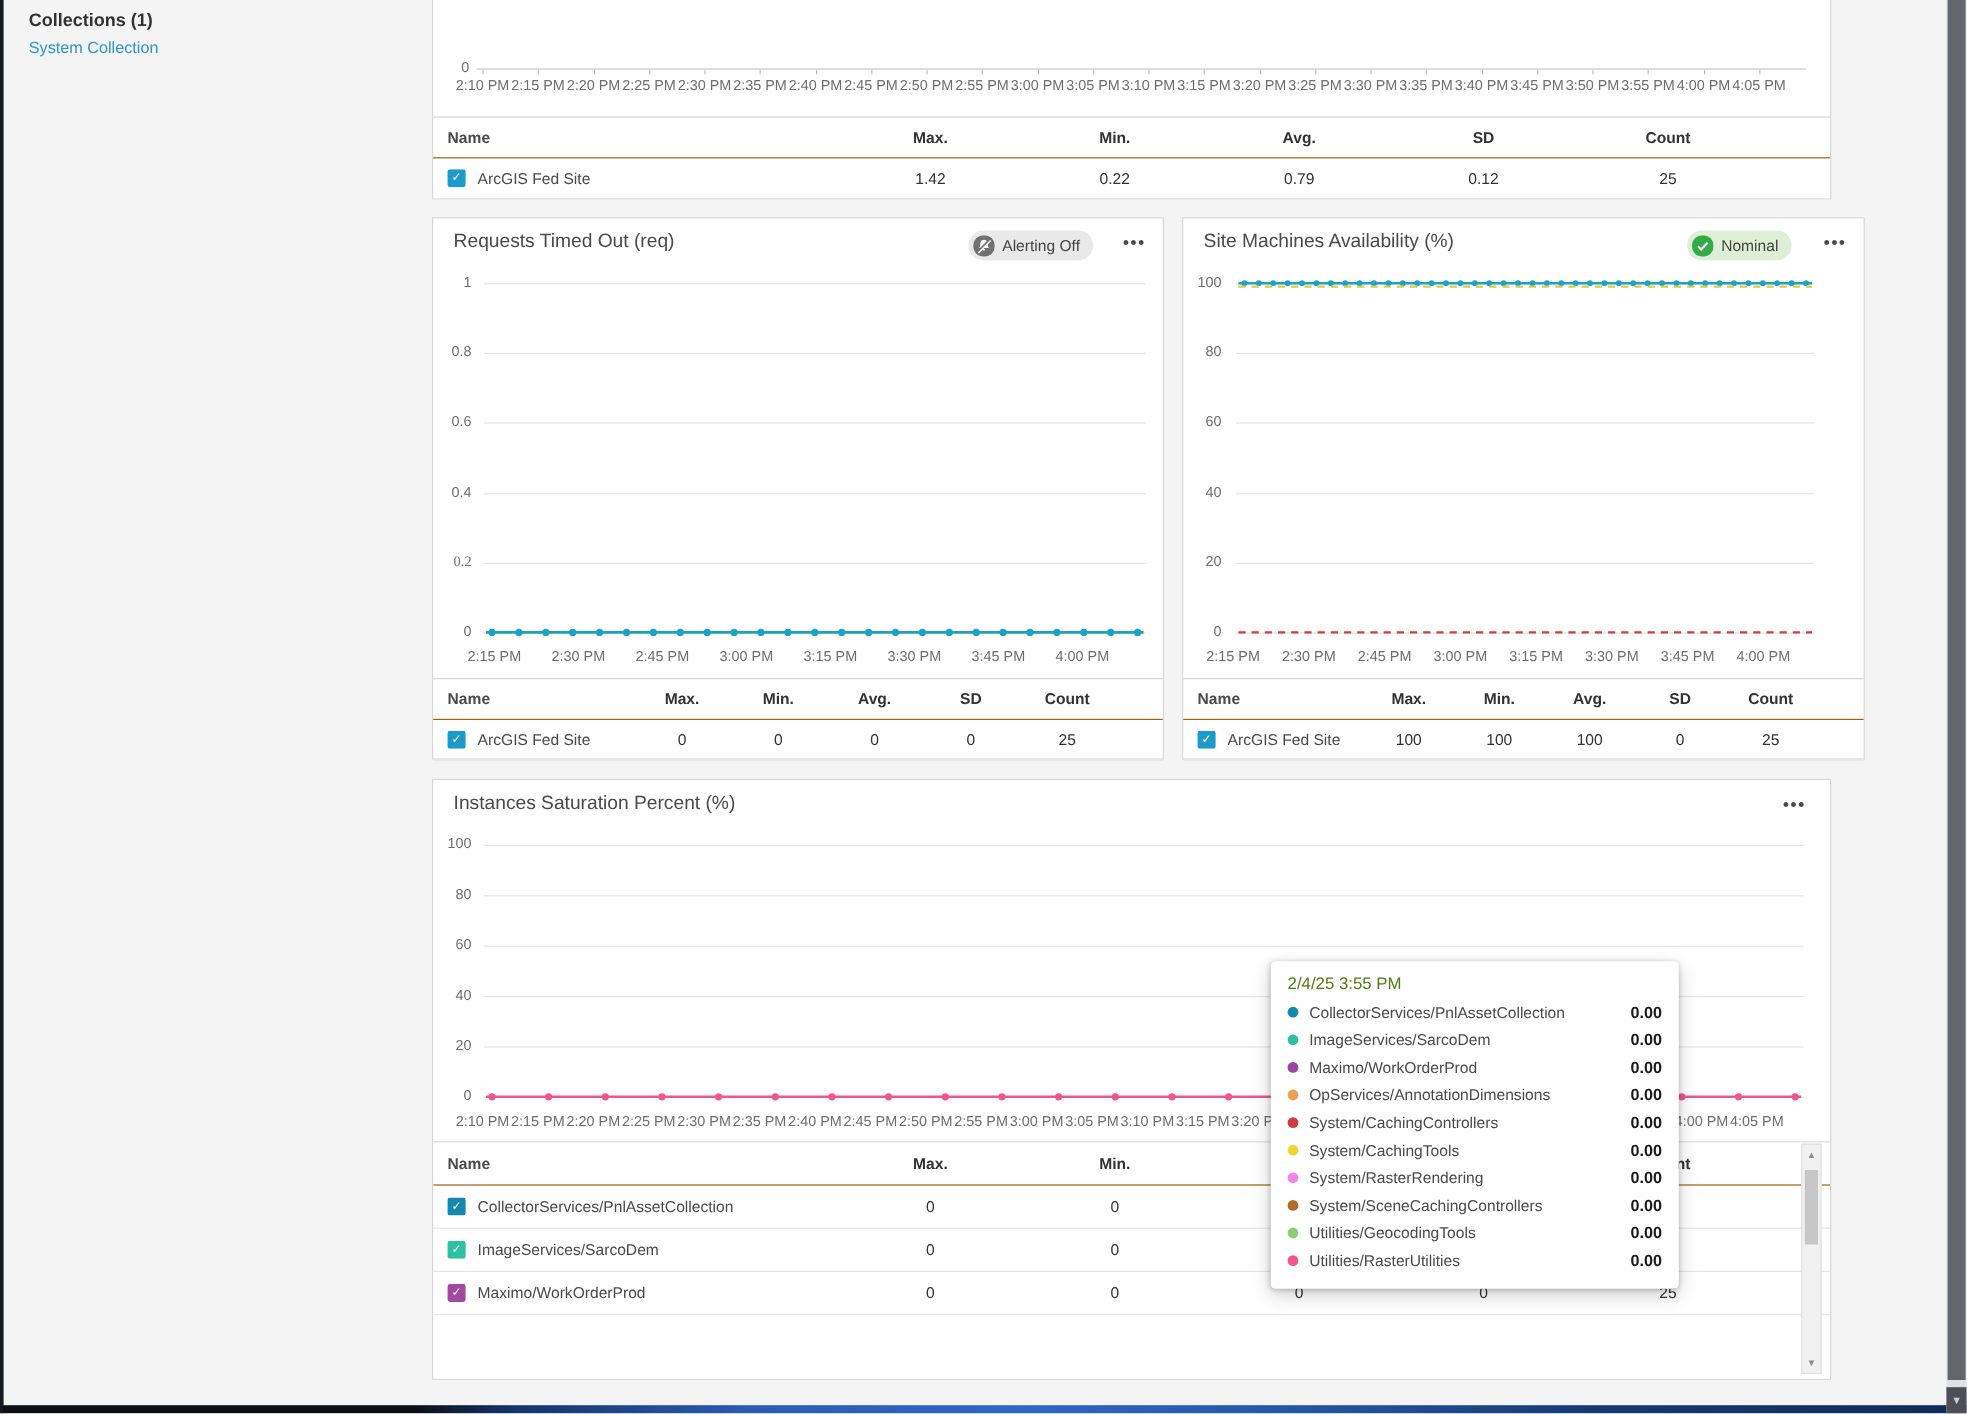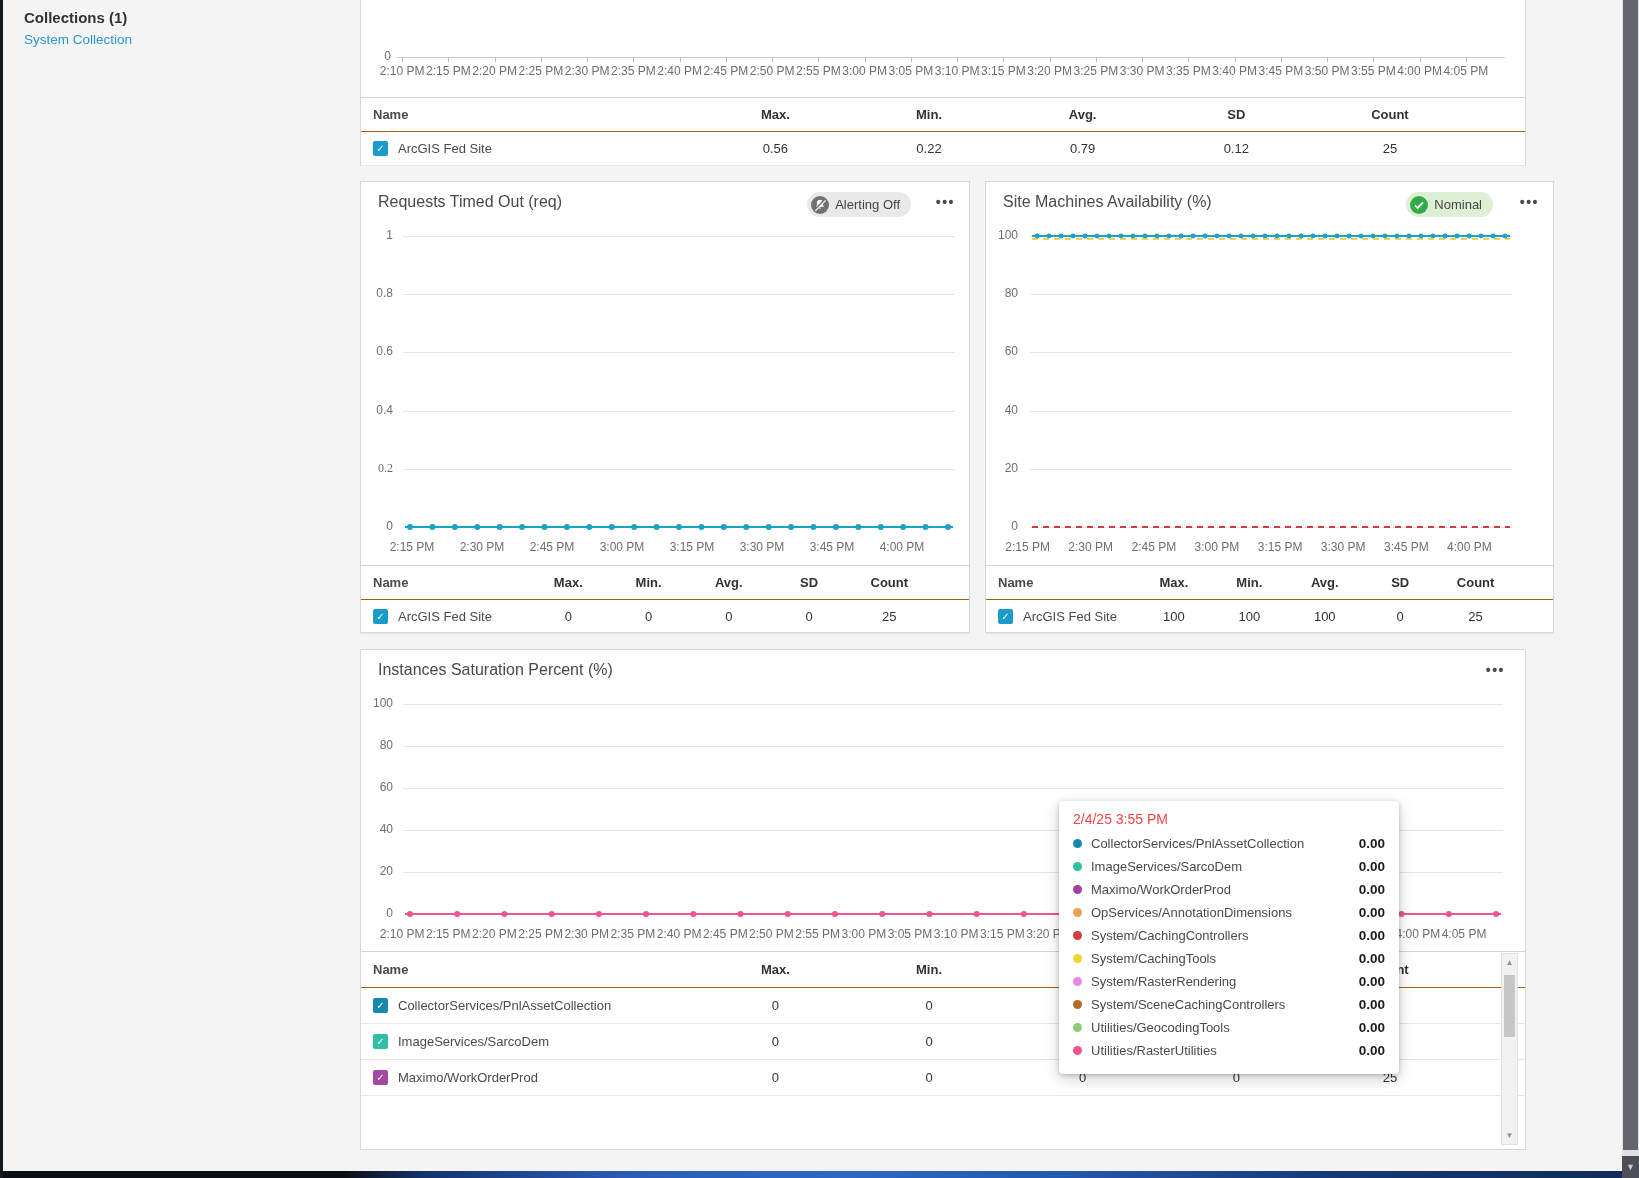--- a/index.html
+++ b/index.html
@@ -49,21 +49,21 @@
   
   #tbl-inst-wrap{position:absolute;left:0;top:301px;width:100%;height:154px;overflow:hidden;}
   .in-sb{position:absolute;right:7px;top:303px;width:17px;height:192px;background:#f1f1f1;border:1px solid #e2e2e2;box-sizing:border-box;z-index:4;}
   .in-sb .sb-btn{position:absolute;left:0;right:0;height:17px;display:flex;align-items:center;justify-content:center;font-size:8px;color:#8e8e8e;cursor:pointer;}
   .in-sb .sb-btn.up{top:0;} .in-sb .sb-btn.down{bottom:0;}
   .in-sb .sb-thumb{position:absolute;left:2px;right:2px;top:21px;height:62px;background:#c6c6c6;cursor:pointer;}
 
   
   .tooltip{position:absolute;left:698px;top:151px;width:312px;background:#fff;border-radius:4px;
     box-shadow:0 1px 4px rgba(0,0,0,.22),0 5px 16px rgba(0,0,0,.18);padding:10px 14px 12px;z-index:6;}
-  .tt-head{font-size:14px;color:#ef4444;margin-bottom:5px;}
+  .tt-head{font-size:14px;color:#4d7c0f;margin-bottom:5px;}
   .tt-row{display:flex;align-items:center;height:23px;}
   .dot{width:9px;height:9px;border-radius:50%;margin-right:9px;flex:0 0 9px;}
   .tt-name{flex:1;font-size:13px;color:#4a4a4a;white-space:nowrap;}
   .tt-val{font-size:13.5px;font-weight:700;color:#1a1a1a;margin-left:12px;}
 
   
   .pg-sb{position:absolute;right:0;top:0;width:17px;height:1178px;background:#dfe1e4;z-index:12;}
   .pg-thumb{position:absolute;left:1px;right:1px;top:0;height:1150px;background:#63666c;cursor:pointer;}
   .pg-btn{position:absolute;left:0;right:0;bottom:0;height:22px;background:#4c4f55;color:#c9cbce;font-size:9px;display:flex;align-items:center;justify-content:center;cursor:pointer;}
 
@@ -117,21 +117,21 @@
           <div class="td cv">Min.</div>
           <div class="td cv">Avg.</div>
           <div class="td cv">SD</div>
           <div class="td cv">Count</div>
         </div>
         <div class="tr">
           <div class="td c0">
             <span class="cb" style="background: rgb(26, 155, 201);">✓</span>
             <span class="nm">ArcGIS Fed Site</span>
           </div>
-          <div class="td cv">0.56</div>
+          <div class="td cv">1.42</div>
           <div class="td cv">0.22</div>
           <div class="td cv">0.79</div>
           <div class="td cv">0.12</div>
           <div class="td cv">25</div>
         </div>
       </div>
   </section>
 
   <section class="card" id="card-requests">
     <div class="card-title">Requests Timed Out (req)</div>

